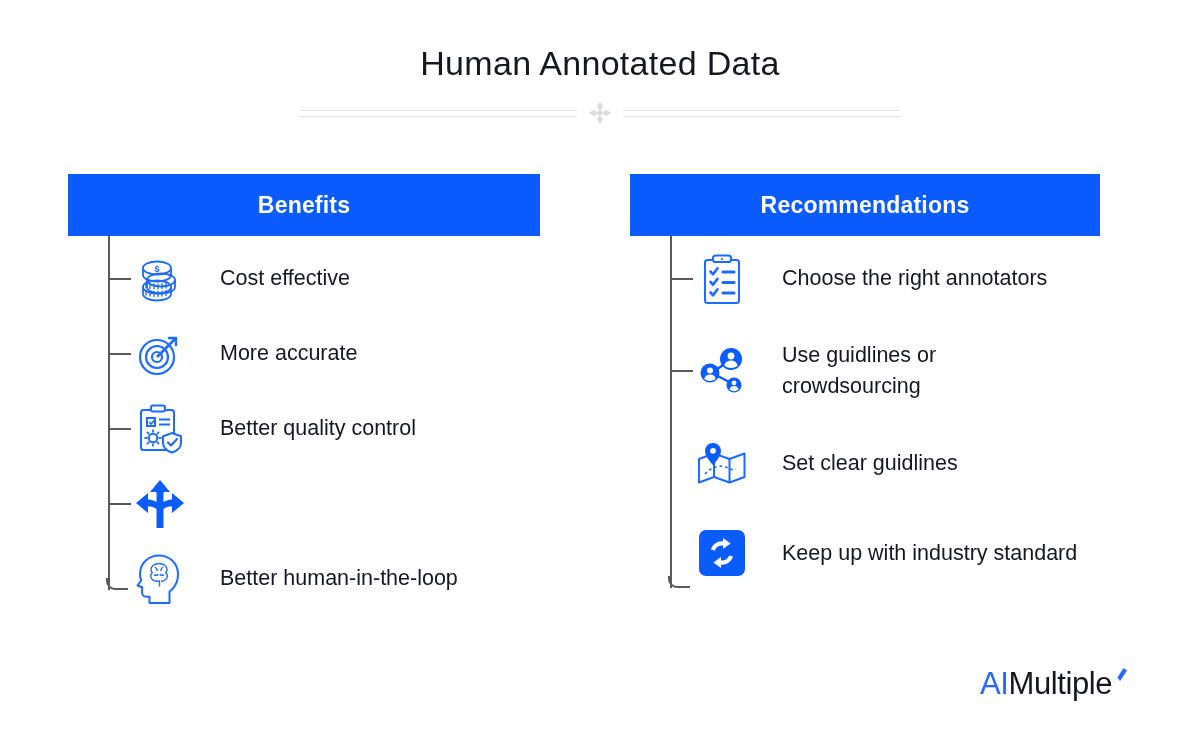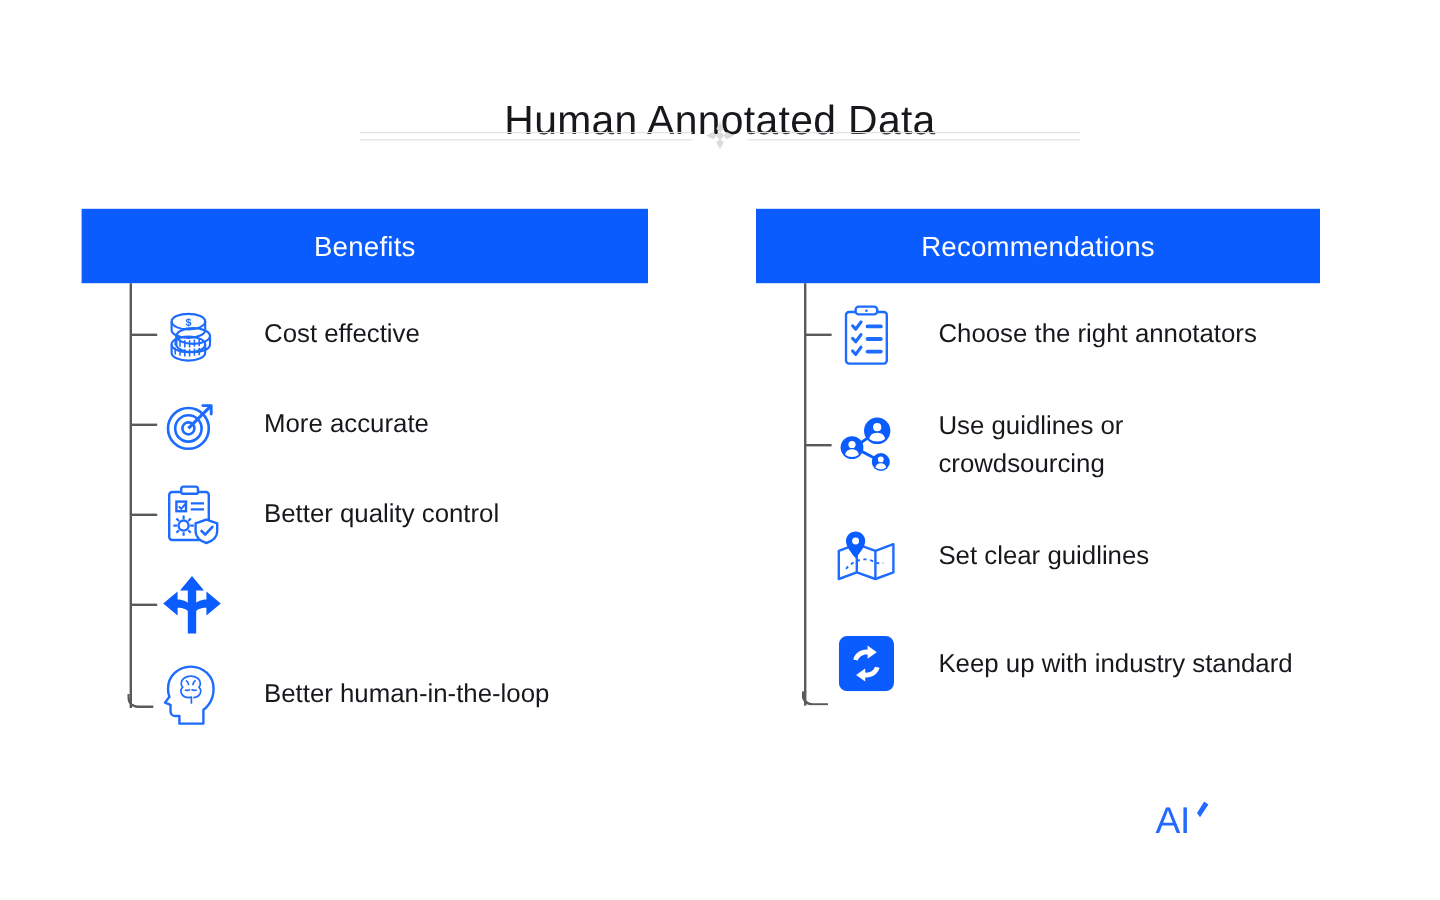--- a/index.html
+++ b/index.html
@@ -20,21 +20,20 @@
   .page-title {
     position: absolute;
     top: 44px;
     left: 0;
     width: 1200px;
     text-align: center;
     font-size: 34px;
     font-weight: 400;
     letter-spacing: 0.3px;
     color: #16181c;
-    margin-top: 38px;
   }
 
   
   .divider {
     position: absolute;
     top: 100px;
     left: 300px;
     width: 600px;
     height: 26px;
     display: flex;
@@ -62,21 +61,21 @@
   .column.right { left: 630px; width: 470px; }
 
   .col-header {
     height: 62px;
     background: #0B5CFF;
     color: #ffffff;
     display: flex;
     align-items: center;
     justify-content: center;
     font-size: 23px;
-    font-weight: 400;
+    font-weight: 700;
     letter-spacing: 0.2px;
   }
 
   
   .col-body {
     position: relative;
     padding-top: 14px;
   }
   .tree-line {
     position: absolute;
@@ -144,21 +143,21 @@
   .logo {
     position: absolute;
     left: 963px;
     top: 666px;
     display: flex;
     align-items: flex-start;
     font-size: 31px;
     font-weight: 500;
     letter-spacing: -0.4px;
   }
-  .logo-ai  { color: #246BFD; }
+  .logo-ai  { color: #246BFD; margin-left: 17px; }
   .logo-rest{ color: #16181c; }
   .logo-mark{
     margin-left: 2px;
     margin-top: 2px;
     line-height: 0;
   }
 </style>
 </head>
 <body>
 
@@ -364,18 +363,19 @@
           </g>
         </svg>
       </div>
       <div class="item-label">Keep up with industry standard</div>
     </div>
   </div>
 </div>
 
 <div class="logo">
   <span class="logo-ai">AI</span>
+  <span class="logo-rest">Multiple</span>
   <span class="logo-mark">
     <svg width="14" height="20" viewBox="0 0 14 20">
       <path d="M9.5 0 L13 2.5 L6 13 L3.5 9.5 Z" fill="#246BFD"></path>
     </svg>
   </span>
 </div>
 
 </body></html>

